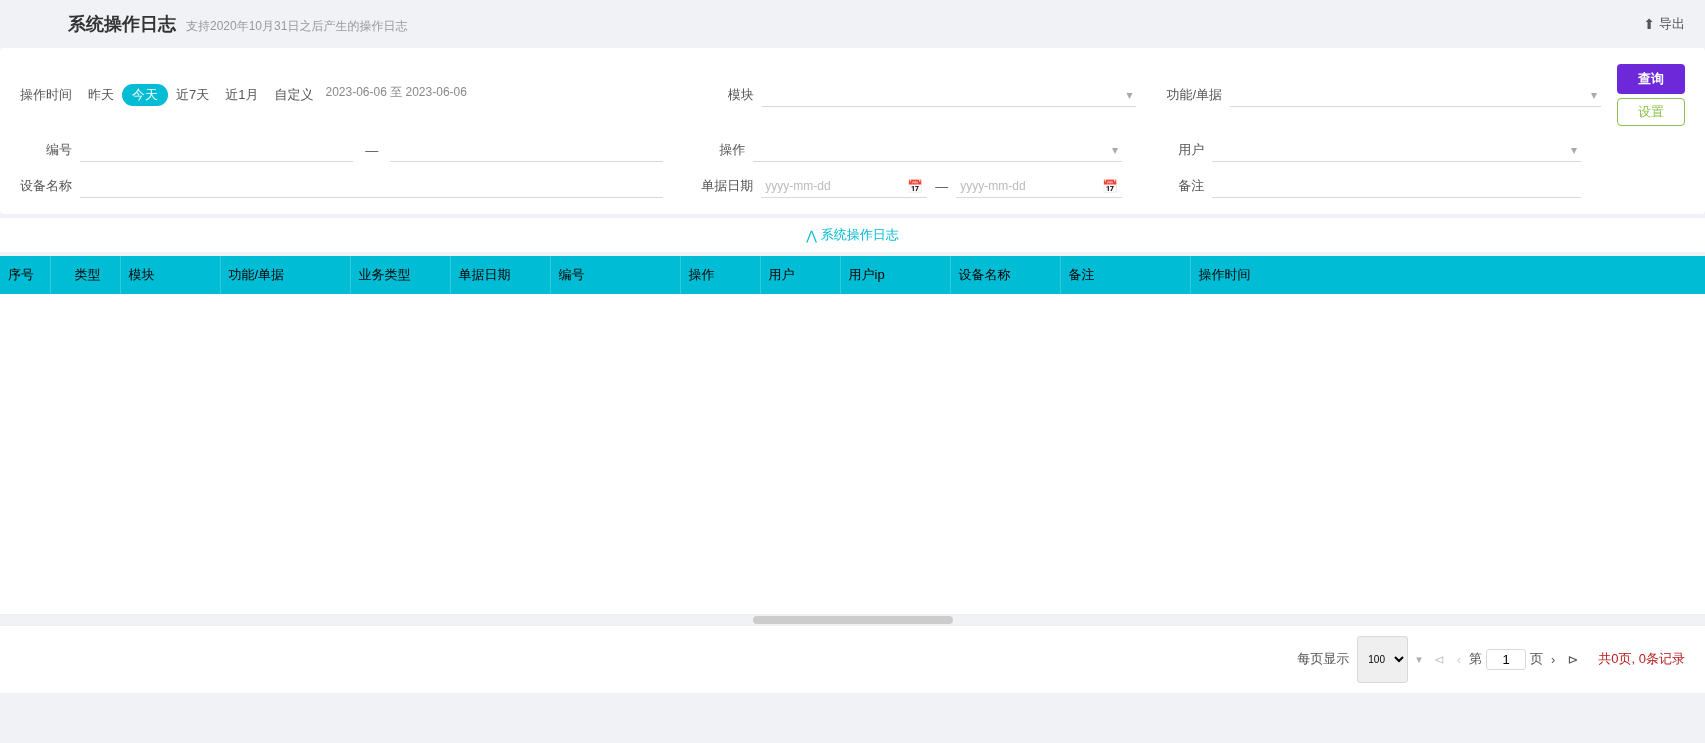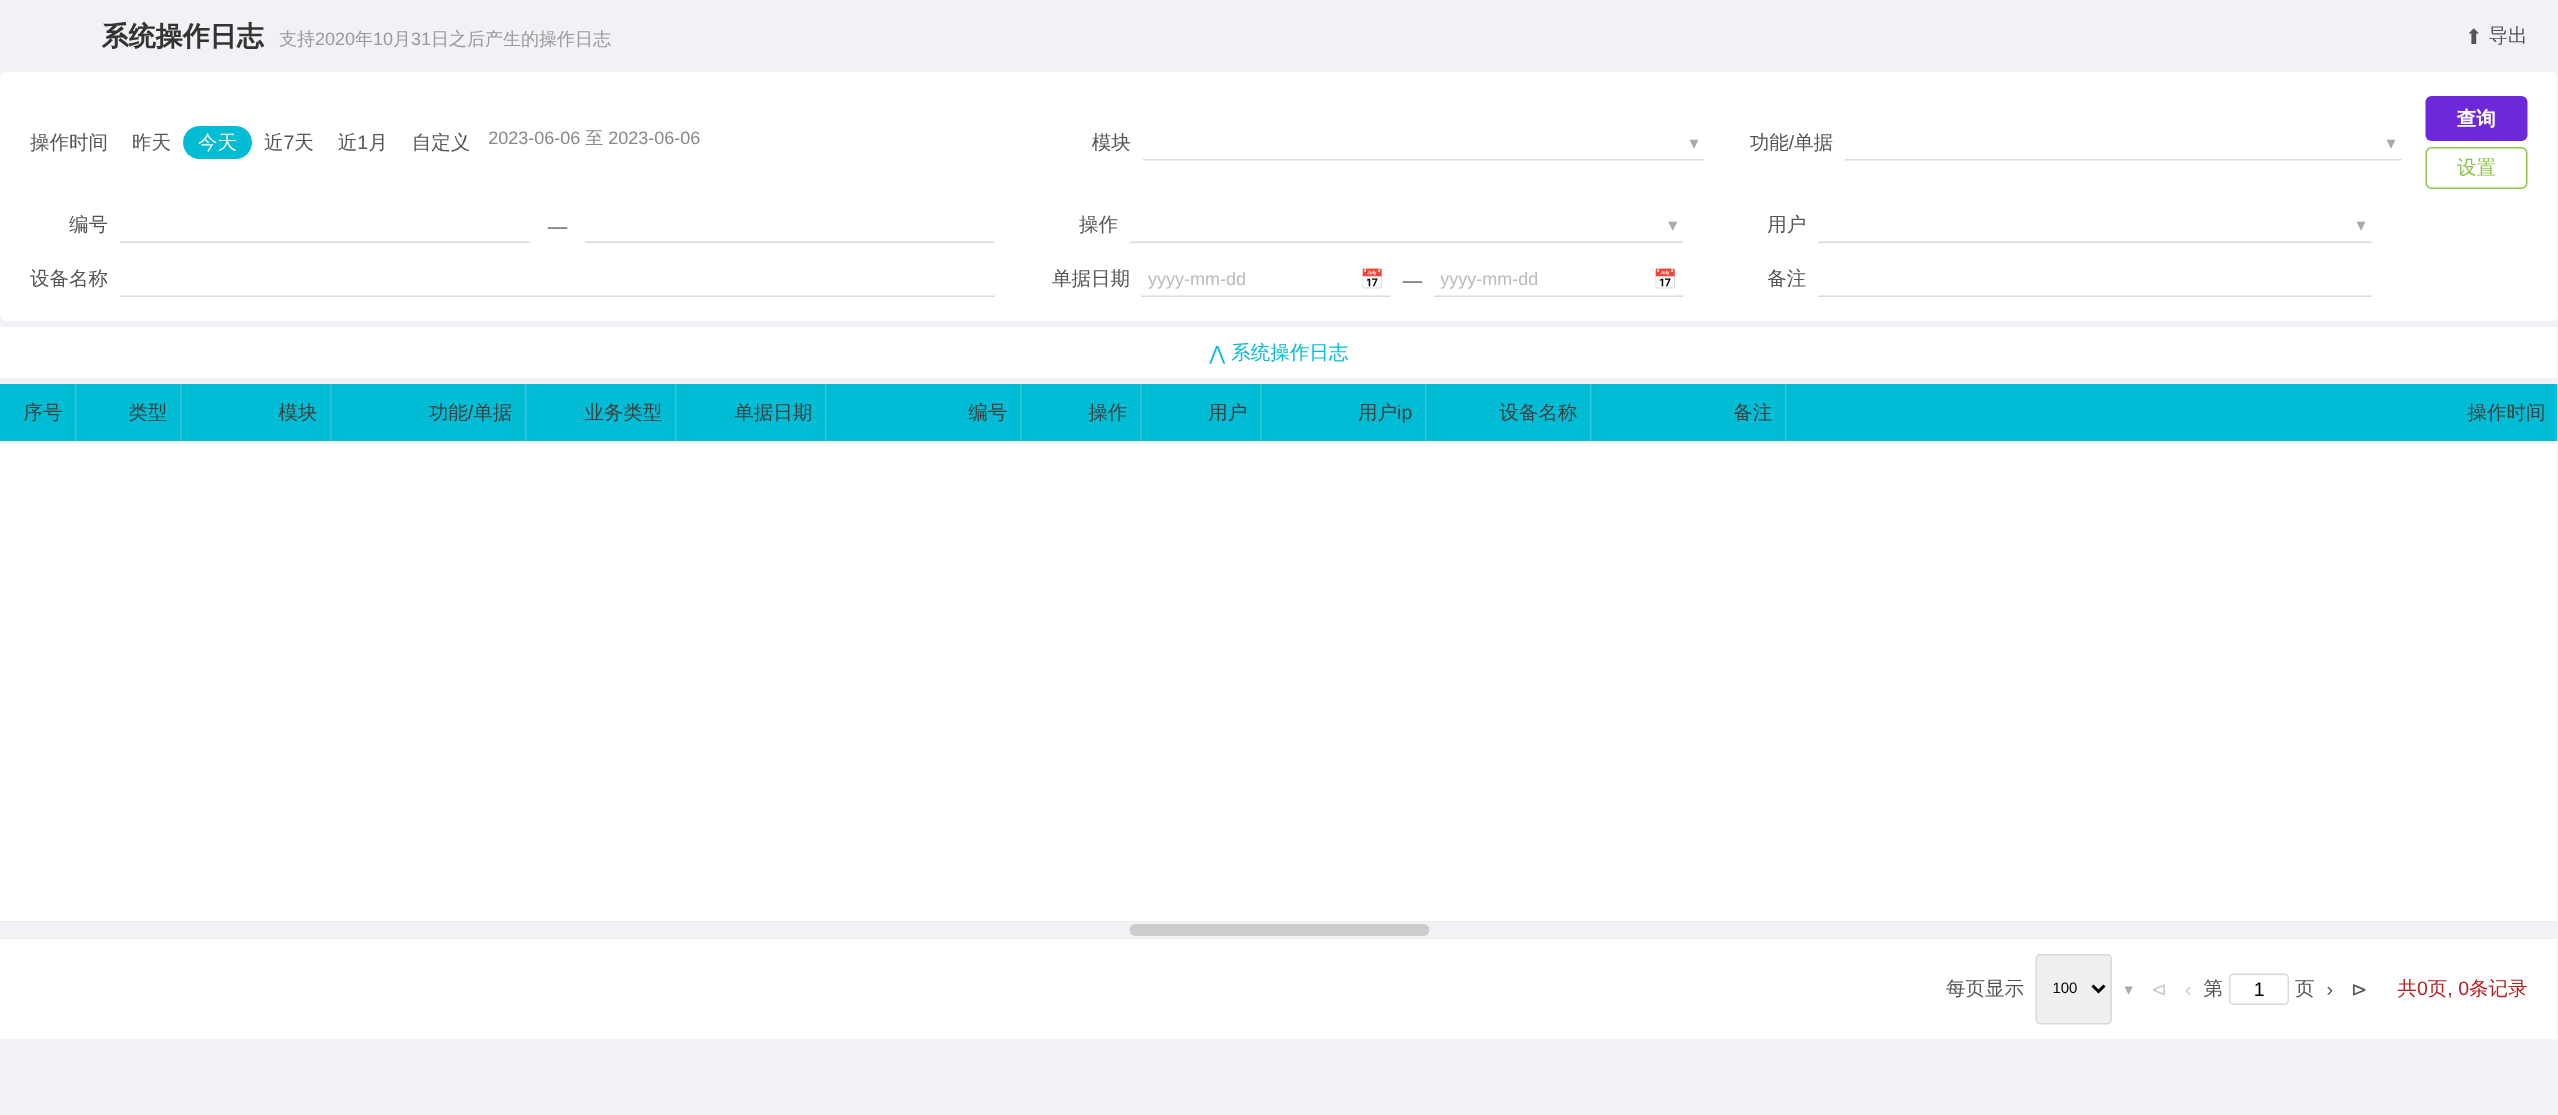--- a/index.html
+++ b/index.html
@@ -90,22 +90,22 @@
       padding: 8px 0; cursor: pointer; color: #00bcd4; font-size: 13px; gap: 4px;
       background: #fff;
     }
 
     .table-section { background: #fff; margin-top: 4px; }
     .data-table { width: 100%; border-collapse: collapse; table-layout: fixed; }
     .data-table thead tr {
       background: #00bcd4;
     }
     .data-table thead th {
-      color: #404040; font-size: 13px; font-weight: normal;
-      padding: 10px 8px; text-align: right; white-space: nowrap;
+      color: #000000; font-size: 13px; font-weight: normal;
+      padding: 10px 8px; text-align: left; white-space: nowrap;
       border-right: 1px solid rgba(255,255,255,0.2);
     }
     .data-table thead th:last-child { border-right: none; }
     .data-table tbody td {
       padding: 10px 8px; text-align: center; border-bottom: 1px solid #f0f0f0;
       font-size: 13px; color: #555;
     }
 
     .bottom-bar {
       display: flex; align-items: center; justify-content: flex-end;

